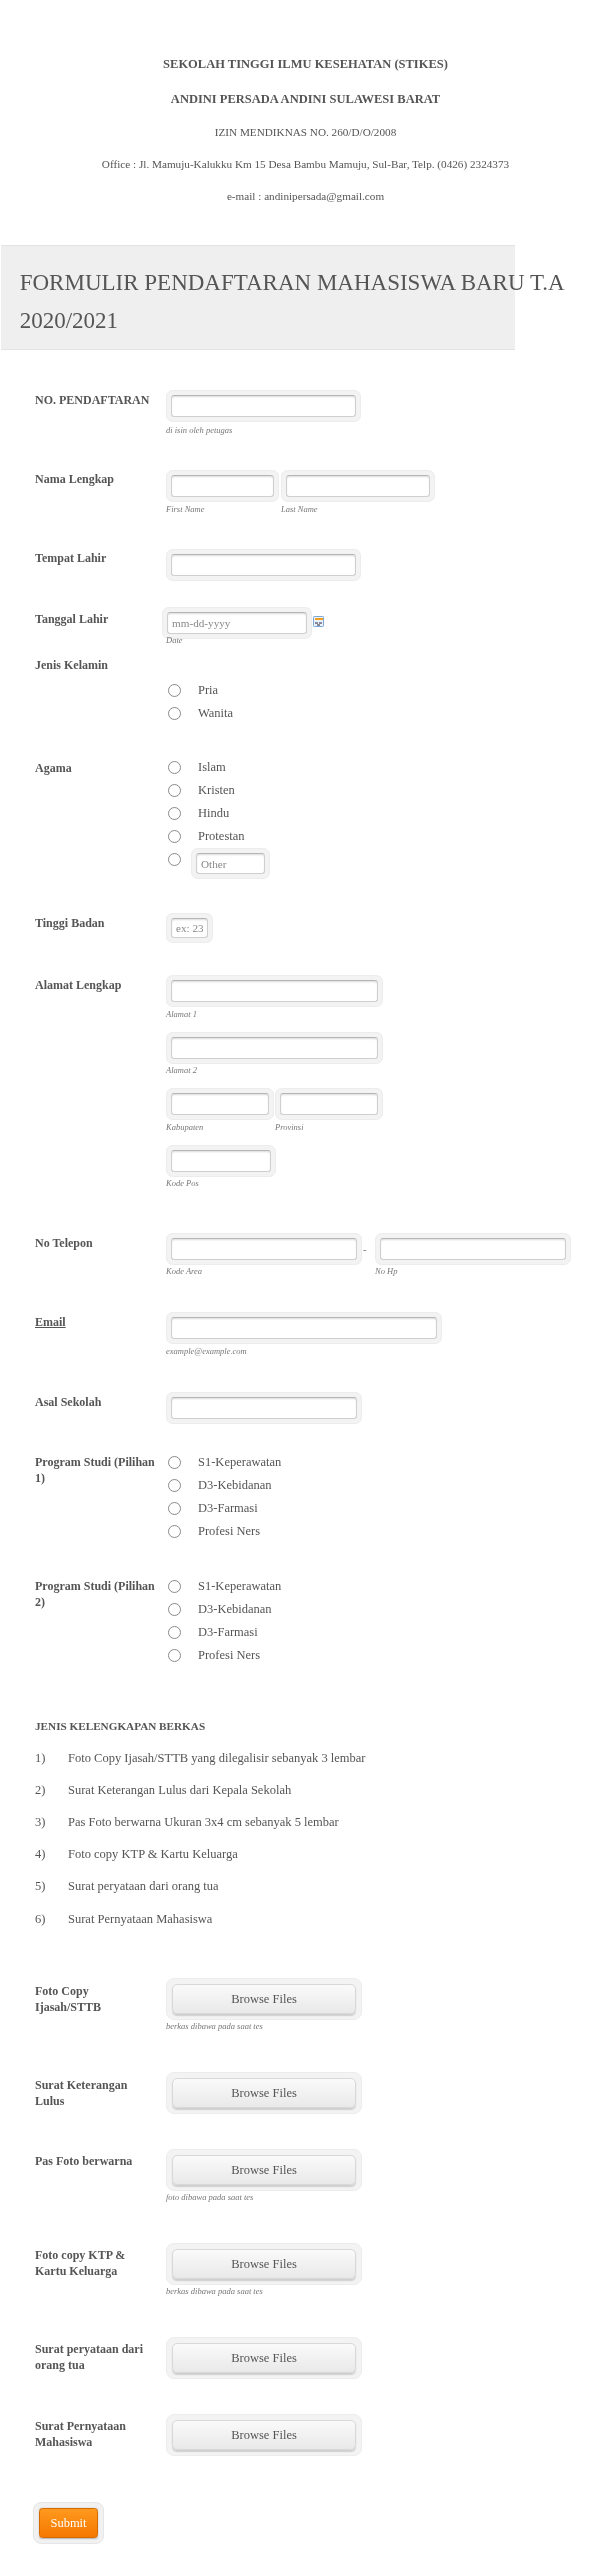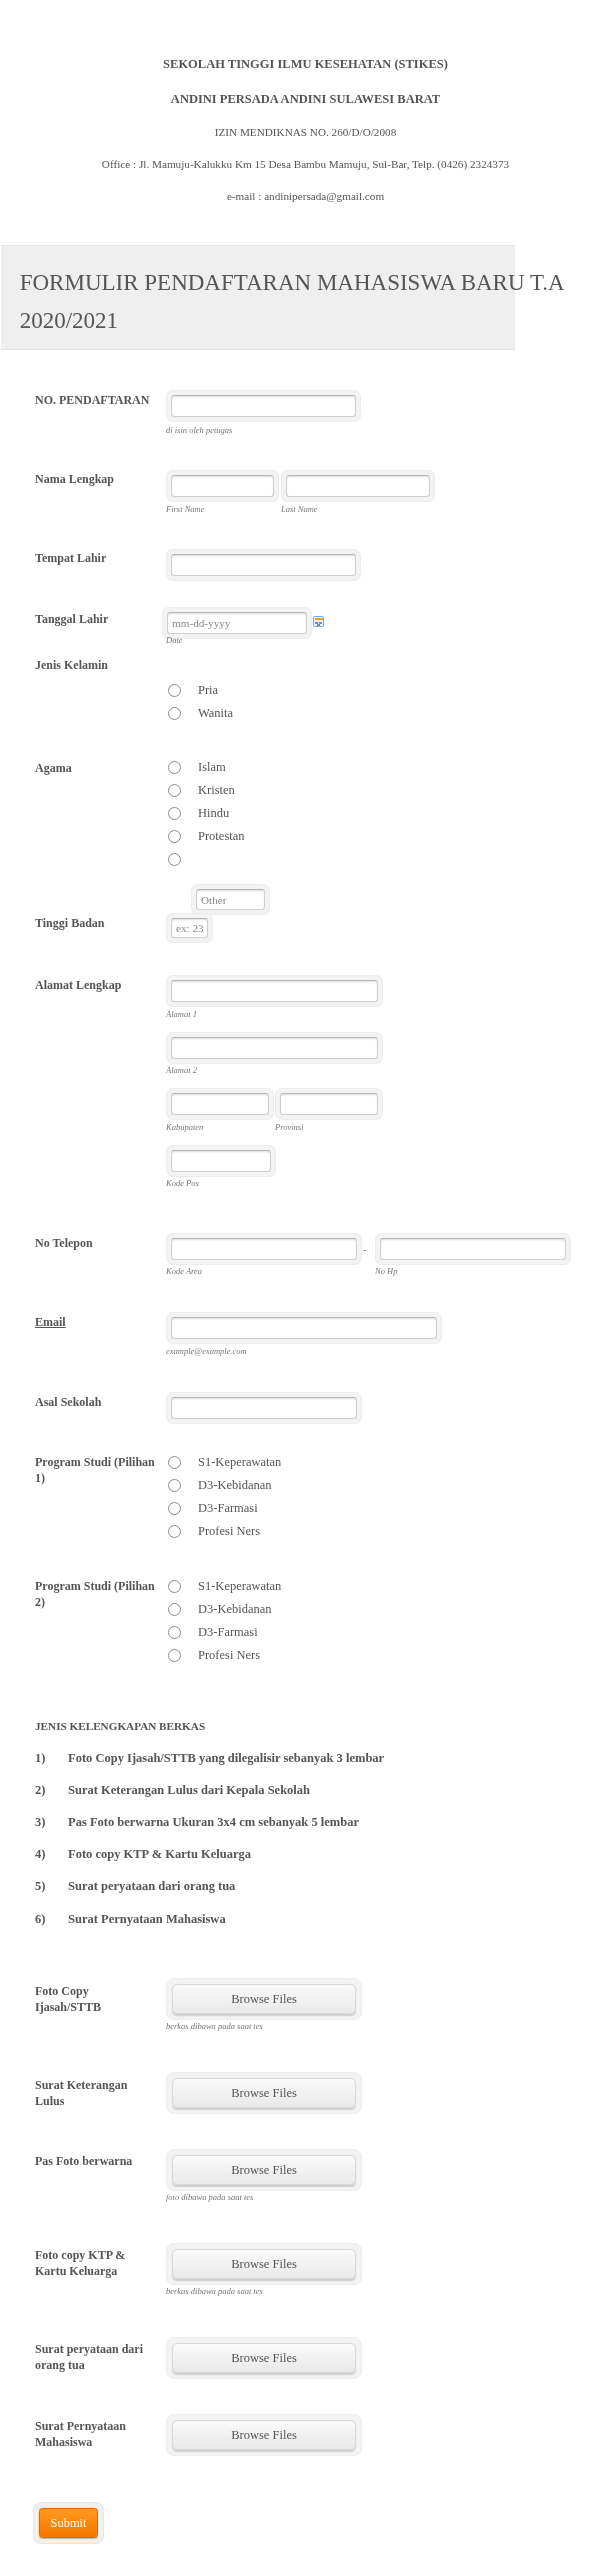--- a/index.html
+++ b/index.html
@@ -57,21 +57,21 @@
   .radio-label {
     margin-left: 17px; font-size: 12.5px;
     font-family: "Liberation Serif", "DejaVu Serif", serif; color: #555;
   }
   .doc-title {
     position: absolute; left: 35px; font-weight: bold; font-size: 11.2px;
     font-family: "Liberation Serif", "DejaVu Serif", serif; color: #555;
   }
   .doc-item {
     position: absolute; left: 35px; font-size: 12.5px;
-    font-family: "Liberation Serif", "DejaVu Serif", serif; color: #555; font-weight: bold;
+    font-family: "Liberation Serif", "DejaVu Serif", serif; color: #555;
   }
   .doc-item .num { display: inline-block; width: 33px; }
   .file-wrap {
     position: absolute; left: 166px; width: 196px; height: 42px;
     background: #f3f3f3; border: 0.7px solid #ececec; border-radius: 8px; padding: 4.6px;
   }
   .file-btn {
     display: block; width: 100%; height: 100%;
     border: 0.7px solid #d8d8d8; border-radius: 5.3px;
     background: linear-gradient(#fafafa, #e9e9e9);
@@ -171,21 +171,21 @@
   <span class="radio-label">Hindu</span>
 </div>
 <div class="radio-row" style="top:826px;">
   <span class="radio"></span>
   <span class="radio-label">Protestan</span>
 </div>
 <div class="radio-row" style="top:849px;">
   <span class="radio"></span>
 </div>
 
-<div class="inwrap" style="top: 848px; width: 79px; height: 31px; transform: translateX(0px); left: 191px; margin-top: 36px;">
+<div class="inwrap" style="top: 848px; width: 79px; height: 31px; transform: translateX(0px); left: 191px;">
 <input type="text" placeholder="Other" style="">
   </div>
 
 <div class="label" style="top:915px;">Tinggi Badan</div>
 <div class="inwrap" style="left:166px; top:913px; width:47px; height:30px;">
   <input type="text" placeholder="ex: 23" style="">
 </div>
 
 <div class="label" style="top:977px;">Alamat Lengkap</div>
 <div class="inwrap" style="left:166px; top:975px; width:217px; height:32px;">

